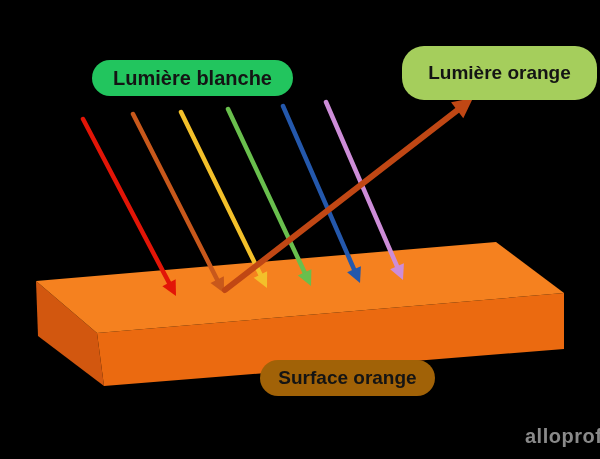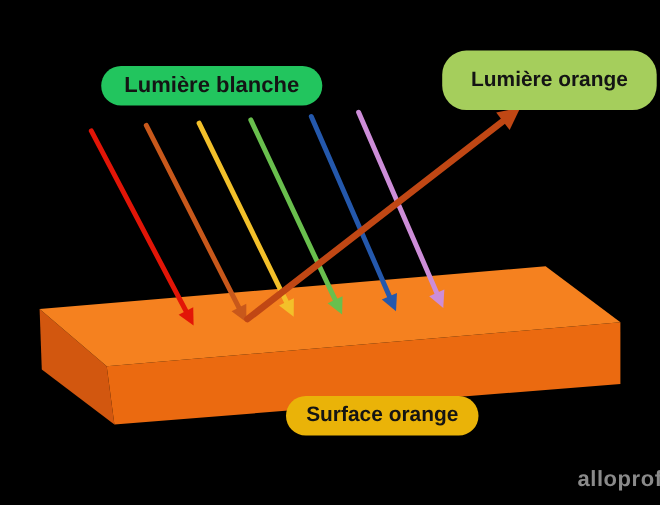--- a/index.html
+++ b/index.html
@@ -104,19 +104,19 @@
     </svg>
 
   <div class="pill" id="pill-white" style="background: #22c55e; color: rgb(20, 20, 20);">
     <span>Lumière blanche</span>
   </div>
 
   <div class="pill" id="pill-reflected" style="background: rgb(165, 206, 92); color: rgb(20, 20, 20);">
     <span>Lumière orange</span>
   </div>
 
-  <div class="pill" id="pill-surface" style="background: #eab308; color: rgb(20, 20, 20);">
+  <div class="pill" id="pill-surface" style="background: #a16207; color: rgb(20, 20, 20);">
     <span>Surface orange</span>
   </div>
 
   <div id="watermark" style="color: rgb(138, 138, 138);">alloprof</div>
 
 </div>
 
 </body></html>

